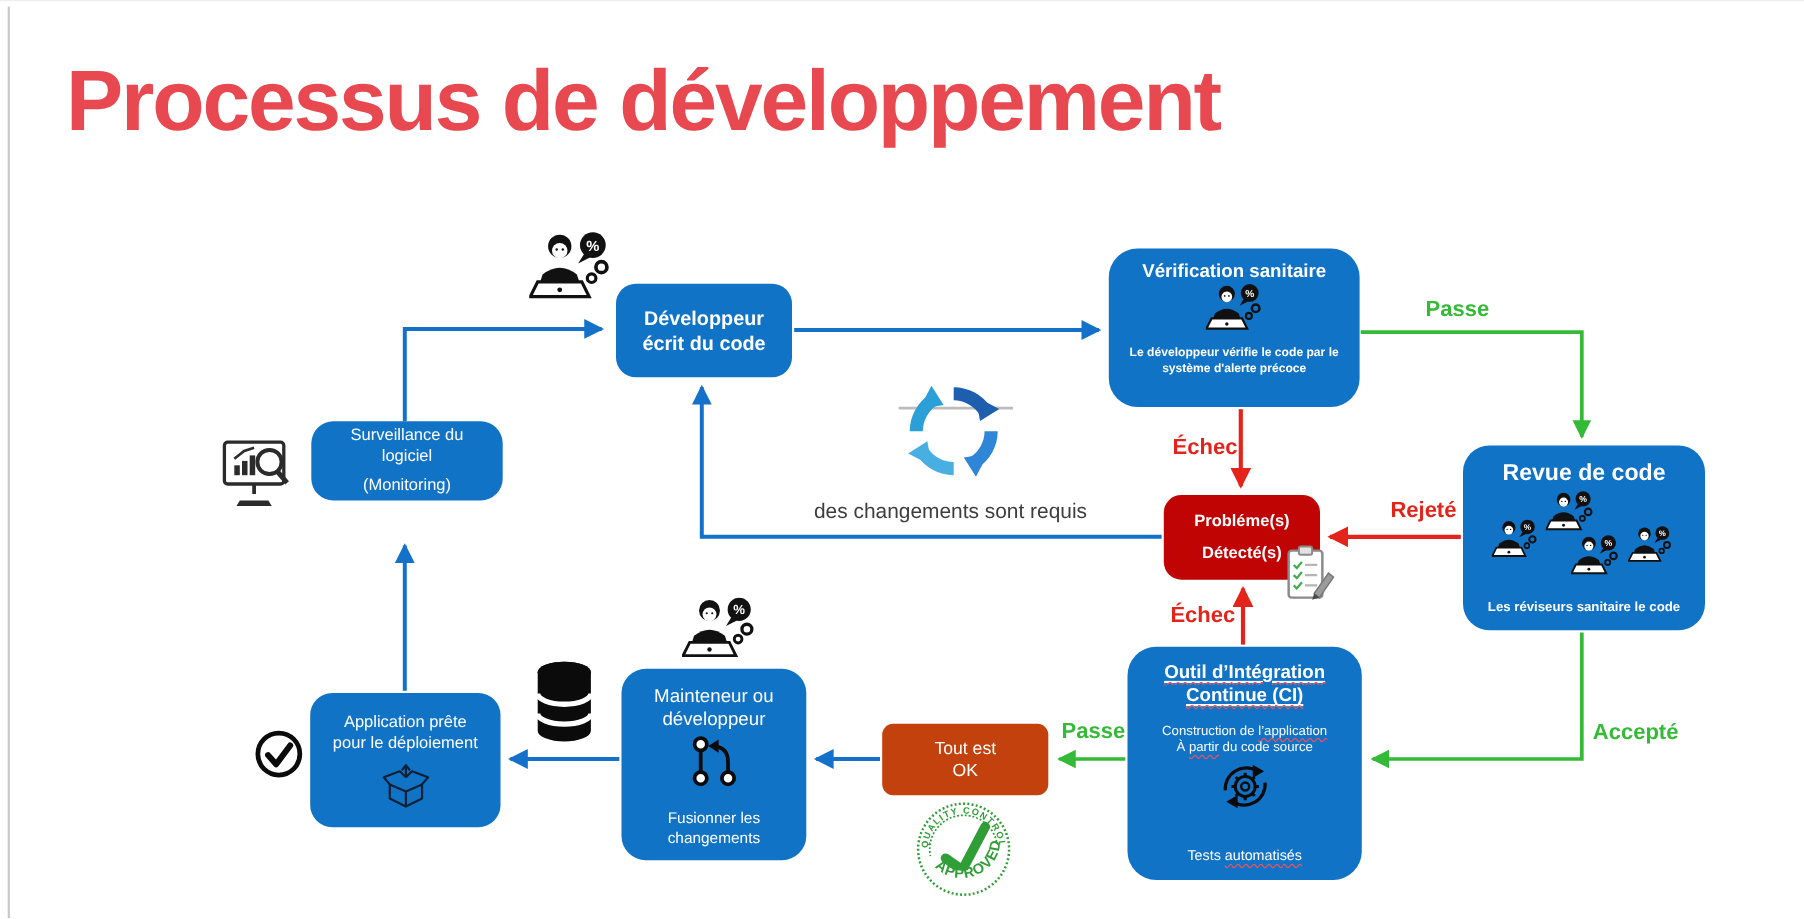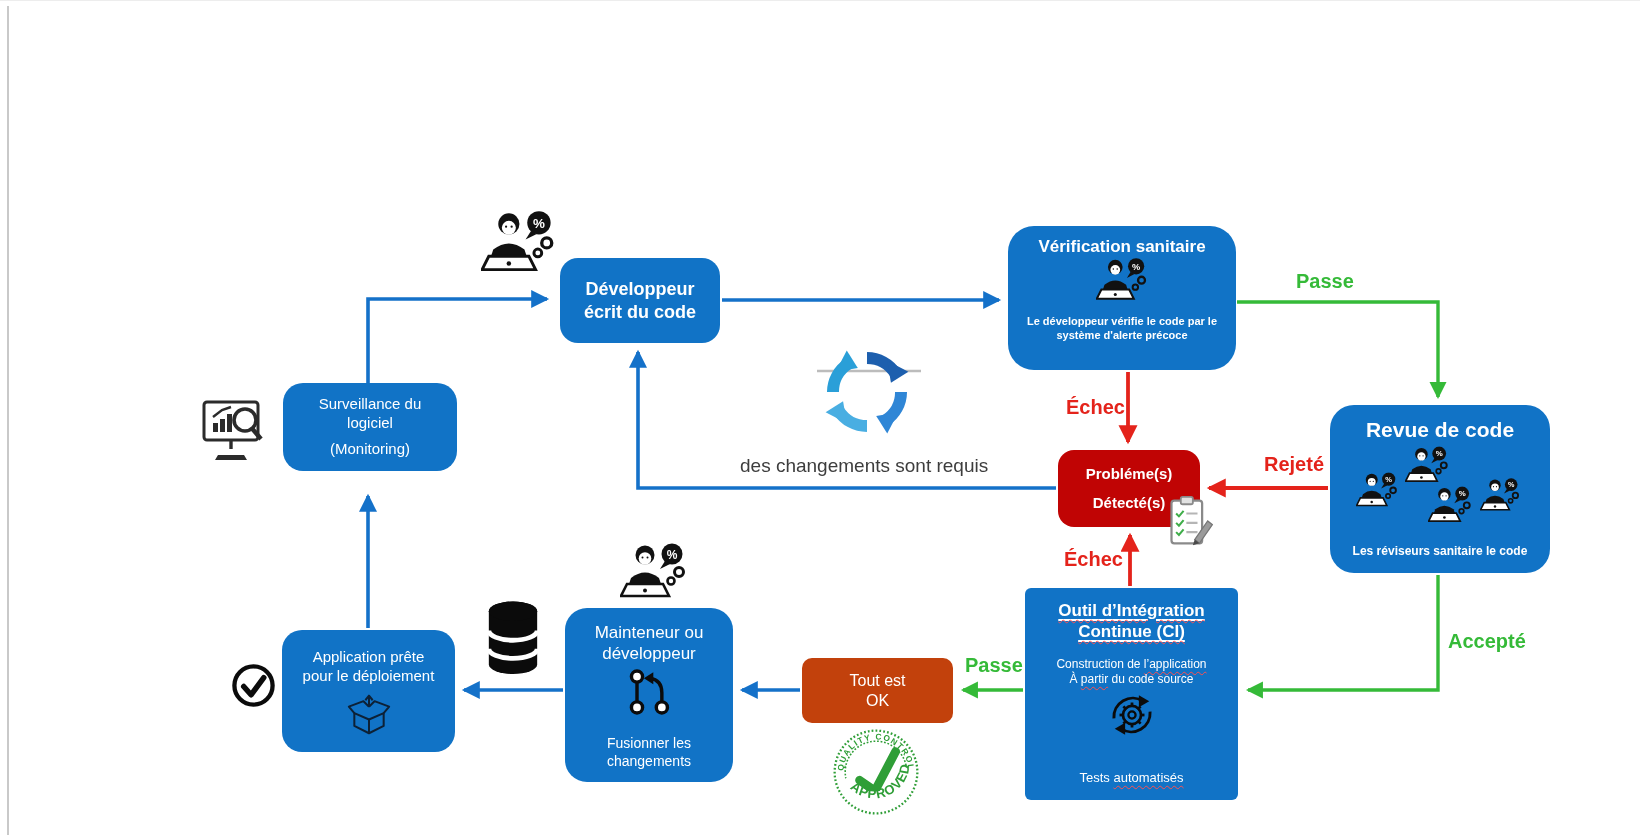--- a/index.html
+++ b/index.html
@@ -158,20 +158,21 @@
             <polygon points="76,40 95,28 72,16" fill="#2a9fd8"></polygon>
           </g>
         </g>
       </symbol>
     </defs>
   </svg>
 
   <div class="edge-line"></div>
   <div class="top-line"></div>
 
+  <div class="page-title">Processus de développement</div>
 
   <svg class="overlay" width="1640" height="835" viewBox="0 0 1640 835">
     <defs>
       <marker id="mb" markerWidth="6" markerHeight="6" refX="4.4" refY="2.5" orient="auto">
         <path d="M0,0 L5,2.5 L0,5 Z" fill="#1471c9"></path>
       </marker>
       <marker id="mg" markerWidth="6" markerHeight="6" refX="4.4" refY="2.5" orient="auto">
         <path d="M0,0 L5,2.5 L0,5 Z" fill="#35ba38"></path>
       </marker>
       <marker id="mr" markerWidth="6" markerHeight="6" refX="4.4" refY="2.5" orient="auto">
@@ -223,21 +224,21 @@
       </svg>
     <svg class="icon-in" style="left:98px;top:80px;" width="46" height="42" viewBox="0 0 70 60">
         <use href="#sym-dev"></use>
       </svg>
     <svg class="icon-in" style="left:150px;top:72px;" width="42" height="38" viewBox="0 0 70 60">
         <use href="#sym-dev"></use>
       </svg>
     <span class="ln" style="font-size:12px;font-weight:bold;margin-top:auto;margin-bottom:14px;">Les réviseurs sanitaire le code</span>
   </div>
 
-  <div class="box" style="left:283px;top:383px;width:174px;height:88px;border-radius:20px;font-size:15px;">
+  <div class="box" style="left:283px;top:383px;width:174px;height:72px;border-radius:20px;font-size:15px;">
     <span class="ln">Surveillance du</span>
     <span class="ln">logiciel</span>
     <span class="ln" style="margin-top:8px;">(Monitoring)</span>
   </div>
 
   <div class="box" style="left:282px;top:630px;width:173px;height:122px;border-radius:20px;font-size:15px;justify-content:flex-start;padding-top:18px;box-sizing:border-box;">
     <span class="ln">Application prête</span>
     <span class="ln">pour le déploiement</span>
     <svg class="icon-in" style="left:65px;top:62px;" width="44" height="44" viewBox="0 0 48 48">
         <use href="#sym-package"></use>
@@ -247,21 +248,21 @@
   <div class="box" style="left:565px;top:608px;width:168px;height:174px;border-radius:22px;justify-content:flex-start;padding-top:14px;box-sizing:border-box;">
     <span class="ln" style="font-size:17px;">Mainteneur ou</span>
     <span class="ln" style="font-size:17px;">développeur</span>
     <svg class="icon-in" style="left:60px;top:58px;" width="48" height="52" viewBox="0 0 56 58">
         <use href="#sym-git"></use>
       </svg>
     <span class="ln" style="font-size:14px;margin-top:auto;">Fusionner les</span>
     <span class="ln" style="font-size:14px;margin-bottom:12px;">changements</span>
   </div>
 
-  <div class="box" style="left:1025px;top:588px;width:213px;height:212px;border-radius:6px;justify-content:flex-start;padding-top:12px;box-sizing:border-box;">
+  <div class="box" style="left:1025px;top:588px;width:213px;height:212px;border-radius:26px;justify-content:flex-start;padding-top:12px;box-sizing:border-box;">
     <span class="ln solid-u" style="font-size:17px;font-weight:bold;"><span class="wavy">Outil d’Intégration</span></span>
     <span class="ln solid-u" style="font-size:17px;font-weight:bold;"><span class="wavy">Continue (CI)</span></span>
     <span class="ln" style="font-size:12px;margin-top:14px;"><span>Construction de </span><span class="wavy">l’application</span></span>
     <span class="ln" style="font-size:12px;"><span>À </span><span class="wavy">partir</span><span> du code source</span></span>
     <svg class="icon-in" style="left:76px;top:96px;" width="62" height="62" viewBox="0 0 72 72">
         <use href="#sym-gearsync"></use>
       </svg>
     <span class="ln" style="font-size:13px;margin-top:auto;margin-bottom:14px;"><span>Tests </span><span class="wavy">automatisés</span></span>
   </div>
 
@@ -308,20 +309,20 @@
     <text font-size="9.5" font-weight="bold" fill="#2f9e37" letter-spacing="1.5" font-family="Liberation Sans, sans-serif">
       <textPath href="#ring-top" startOffset="14%">QUALITY CONTROL</textPath>
     </text>
     <use href="#ring-bot" stroke="#ffffff" stroke-width="15"></use>
     <text font-size="15" font-weight="bold" fill="#2f9e37" letter-spacing="1" font-family="Liberation Sans, sans-serif">
       <textPath href="#ring-bot" startOffset="12%">APPROVED</textPath>
     </text>
   </svg>
 
   <div class="lbl green" style="left:1296px;top:270px;">Passe</div>
-  <div class="lbl green" style="left:1448px;top:630px;">Accepté</div>
+  <div class="lbl green" style="left:1448px;top:655px;">Accepté</div>
   <div class="lbl green" style="left:965px;top:654px;">Passe</div>
   <div class="lbl red" style="left:1066px;top:396px;">Échec</div>
   <div class="lbl red" style="left:1064px;top:548px;">Échec</div>
   <div class="lbl red" style="left:1236px;top:453px;margin-left:28px;">Rejeté</div>
   <div class="note" style="left:740px;top:455px;">des changements sont requis</div>
 
 </div>
 
 </body></html>

